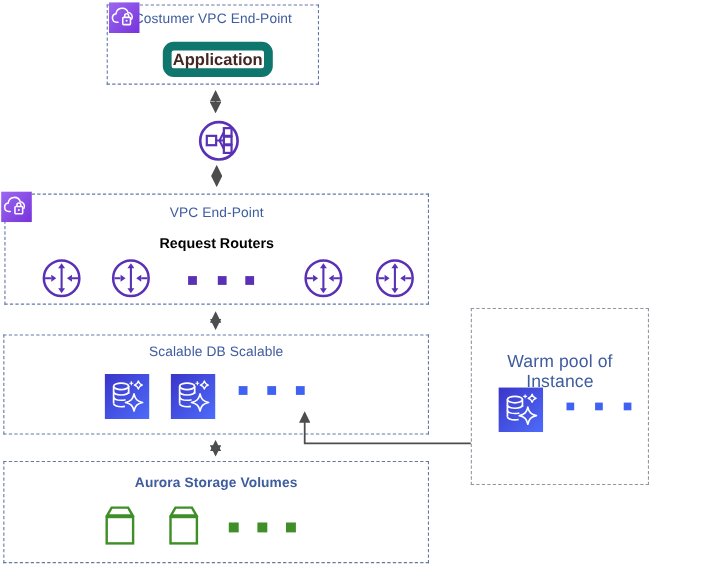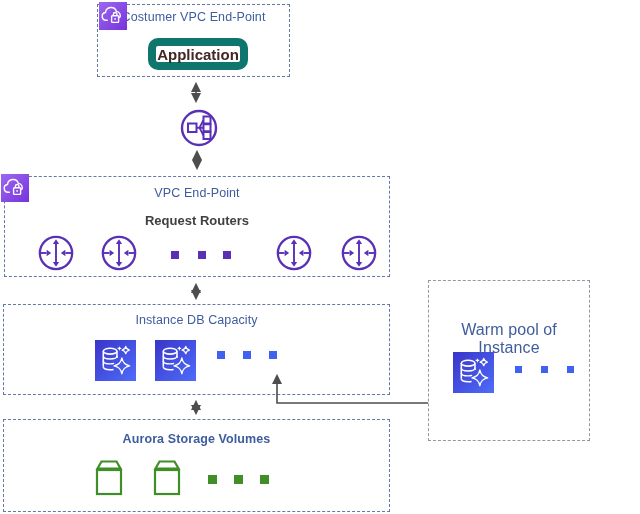--- a/index.html
+++ b/index.html
@@ -10,21 +10,21 @@
   .dbox{
     position:absolute;border:1px dashed #6478A8;background:#ffffff;box-sizing:border-box;
   }
   .dbox.gray{border-color:#9198A3;}
   .box-title{
     position:absolute;left:0;right:0;top:8px;text-align:center;
     color:#3E5C9E;font-size:12.5px;letter-spacing:.1px;
   }
   .box-subtitle{
     position:absolute;left:0;right:0;text-align:center;
-    color:#404040;font-size:13px;font-weight:bold;
+    color:#000000;font-size:13px;font-weight:bold;
   }
   .shape-btn{
     position:absolute;display:flex;align-items:center;justify-content:center;
     border:8px solid #0f766e;border-radius:10px;background:#ffffff;
     color:#432724;font-size:15px;font-weight:bold;box-sizing:border-box;
   }
   .icon{position:absolute;}
   .dot{position:absolute;display:block;}
   .dot.p{width:8px;height:8px;background:#5A30B5;}
   .dot.b{width:8px;height:8px;background:#3F62F2;}
@@ -124,21 +124,21 @@
       </svg>
     <svg class="icon" style="left:335px;top:57px;width:38px;height:38px;">
         <use href="#sym-router"></use>
       </svg>
   </div>
   <svg class="icon" style="left:1px;top:174px;width:28px;height:28px;">
       <use href="#sym-vpc"></use>
     </svg>
 
   <div class="dbox" style="left:3px;top:304px;width:387px;height:91px;">
-    <div class="box-title" style="top:8px;">Instance DB Capacity</div>
+    <div class="box-title" style="top:8px;">Scalable DB Scalable</div>
     <svg class="icon" style="left:91px;top:35px;width:41px;height:41px;">
         <use href="#sym-db"></use>
       </svg>
     <svg class="icon" style="left:151px;top:35px;width:41px;height:41px;">
         <use href="#sym-db"></use>
       </svg>
     <span class="dot b" style="left:213px;top:46px;"></span>
     <span class="dot b" style="left:239px;top:46px;"></span>
     <span class="dot b" style="left:265px;top:46px;"></span>
   </div>

